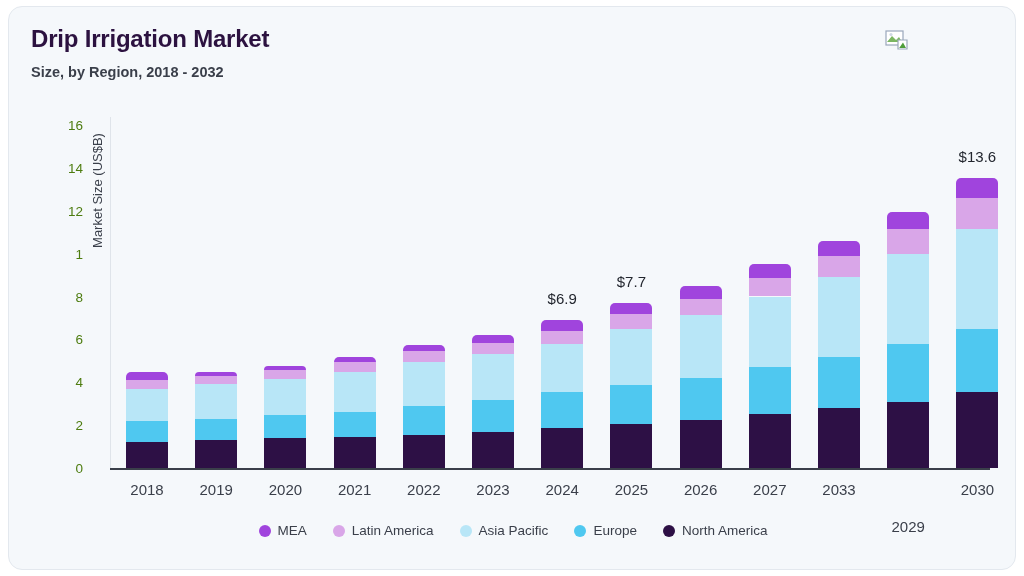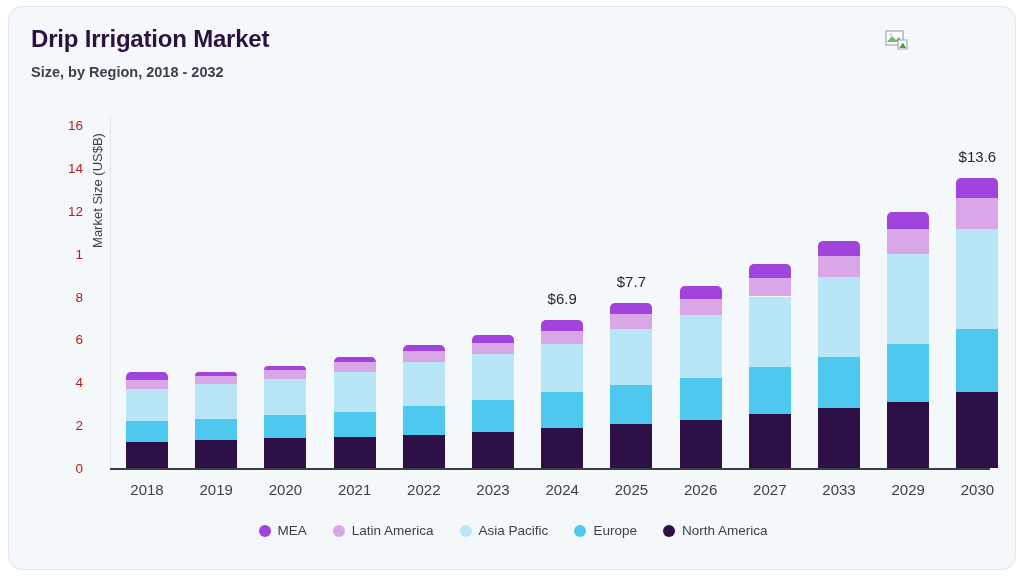--- a/index.html
+++ b/index.html
@@ -25,21 +25,21 @@
     position:absolute;left:876px;top:22px;width:24px;height:22px;
   }
   #plot{position:absolute;left:0;top:0;width:1008px;height:564px;}
   .ylabel-text{
     position:absolute;left:-12px;top:176px;width:200px;
     transform:rotate(-90deg);transform-origin:50% 50%;
     text-align:center;font-size:13px;color:#3a3f4a;
   }
   .ytick{
     position:absolute;right:0;width:46px;text-align:right;
-    font-size:13.5px;color:#b91c1c;transform:translateY(-50%);
+    font-size:13.5px;color:#4d7c0f;transform:translateY(-50%);
   }
   .ytick-wrap{position:absolute;left:24px;width:50px;top:0;height:564px;}
   #axis-v{position:absolute;left:101px;top:110px;width:1px;height:352px;background:#dfe4ea;}
   #axis-h{position:absolute;left:101px;top:461px;width:880px;height:1.5px;background:#3a3f4a;}
   .bar-group{position:absolute;bottom:0;width:42px;}
   .seg{position:absolute;width:42px;left:0;}
   .seg.top{border-top-left-radius:5px;border-top-right-radius:5px;}
   .xtick{
     position:absolute;width:70px;text-align:center;top:474px;
     font-size:15px;color:#3a3f4a;
@@ -179,21 +179,21 @@
         <div class="seg top" style="height: 15.0062px; top: 233.762px; background: rgb(160, 68, 221);"></div>
       </div>
       <div class="xtick" style="left: 795px;">2033</div>
       <div class="bar-group" style="left: 878.2px; height: 461px; top: 0px;">
         <div class="seg" style="height: 66.4562px; top: 394.544px; background: rgb(45, 16, 69);"></div>
         <div class="seg" style="height: 57.8813px; top: 336.662px; background: rgb(79, 200, 240);"></div>
         <div class="seg" style="height: 90.0375px; top: 246.625px; background: rgb(184, 230, 247);"></div>
         <div class="seg" style="height: 24.6531px; top: 221.972px; background: rgb(217, 166, 232);"></div>
         <div class="seg top" style="height: 17.15px; top: 204.822px; background: rgb(160, 68, 221);"></div>
       </div>
-      <div class="xtick" style="left: 864.2px;">2029</div>
+      <div class="xtick" style="left: 864.2px; margin-top: 37px;">2029</div>
       <div class="bar-group" style="left: 947.4px; height: 461px; top: 0px;">
         <div class="seg" style="height: 76.1031px; top: 384.897px; background: rgb(45, 16, 69);"></div>
         <div class="seg" style="height: 63.2406px; top: 321.656px; background: rgb(79, 200, 240);"></div>
         <div class="seg" style="height: 99.6844px; top: 221.972px; background: rgb(184, 230, 247);"></div>
         <div class="seg" style="height: 31.0844px; top: 190.887px; background: rgb(217, 166, 232);"></div>
         <div class="seg top" style="height: 20.3656px; top: 170.522px; background: rgb(160, 68, 221);"></div>
       </div>
       <div class="xtick" style="left: 933.4px;">2030</div>
       <div class="dlabel" style="left: 928.4px; top: 140.522px;">$13.6</div>
     </div>

